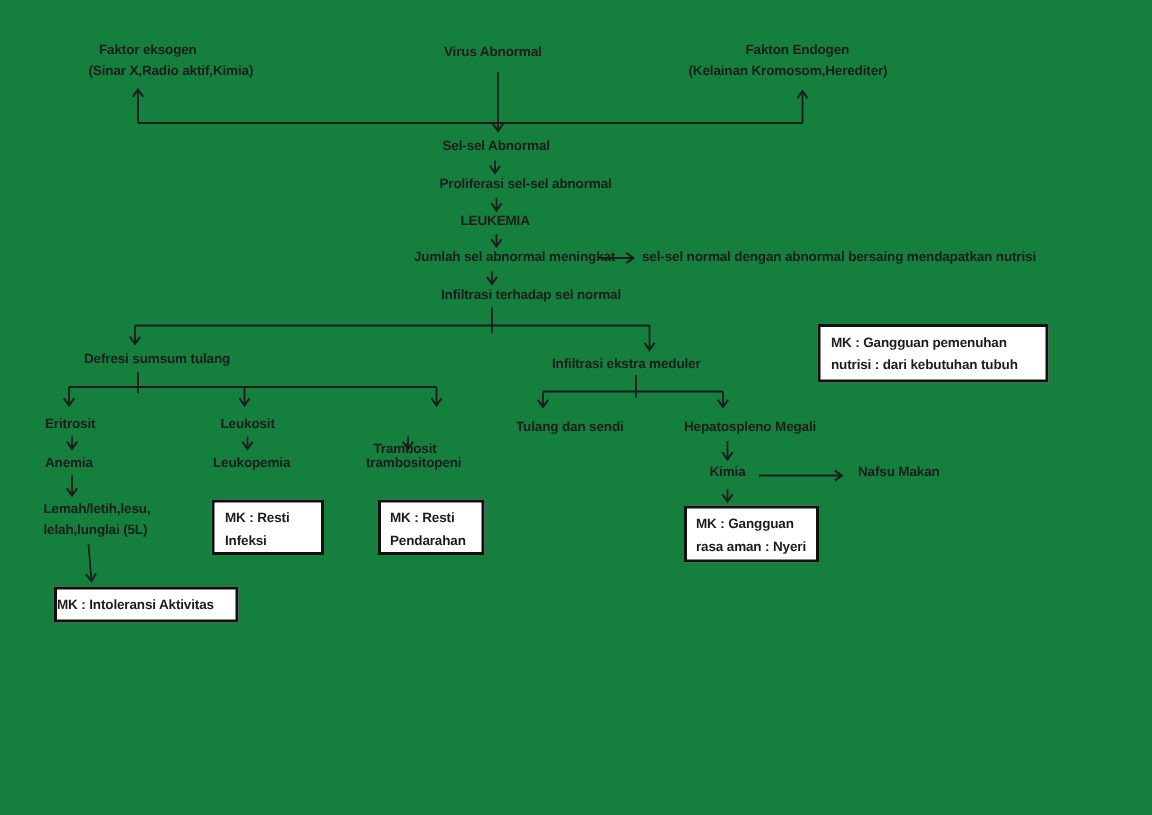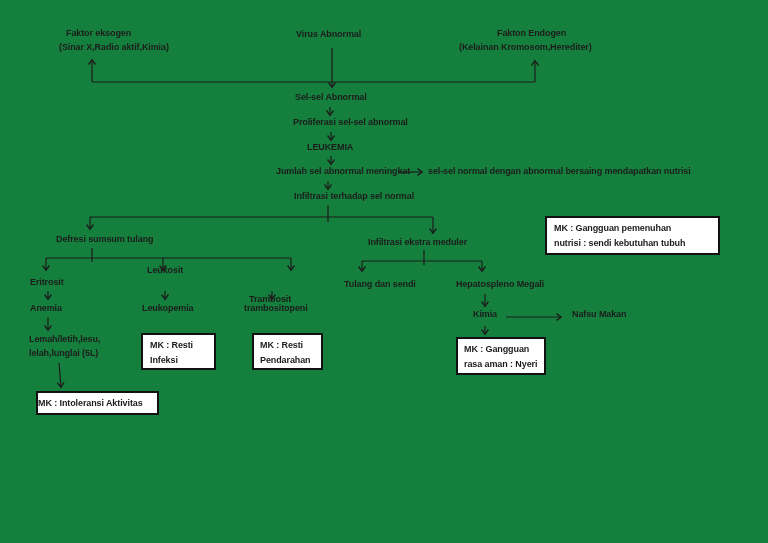--- a/index.html
+++ b/index.html
@@ -93,33 +93,33 @@
   <div class="lbl" style="left:428px;top:165px">sel-sel normal dengan abnormal bersaing mendapatkan nutrisi</div>
   <div class="lbl" style="left:294px;top:190px">Infiltrasi terhadap sel normal</div>
 
   <div class="lbl" style="left:56px;top:233px">Defresi sumsum tulang</div>
   <div class="lbl" style="left:368px;top:236px">Infiltrasi ekstra meduler</div>
 
   <div class="lbl" style="left:30px;top:276px">Eritrosit</div>
   <div class="lbl" style="left:30px;top:302px">Anemia</div>
   <div class="lbl" style="left:29px;top:333px">Lemah/letih,lesu,</div>
   <div class="lbl" style="left:29px;top:347px">lelah,lunglai (5L)</div>
-  <div class="lbl" style="left:147px;top:264px">Leukosit</div>
+  <div class="lbl" style="left:147px;top:276px">Leukosit</div>
   <div class="lbl" style="left:142px;top:302px">Leukopemia</div>
   <div class="lbl" style="left:249px;top:293px">Trambosit</div>
   <div class="lbl" style="left:244px;top:302px">trambositopeni</div>
 
   <div class="lbl" style="left:344px;top:278px">Tulang dan sendi</div>
   <div class="lbl" style="left:456px;top:278px">Hepatospleno Megali</div>
   <div class="lbl" style="left:473px;top:308px">Kimia</div>
   <div class="lbl" style="left:572px;top:308px">Nafsu Makan</div>
 
-  <div class="box pad" style="left:545px;top:216px;width:175px;height:39px">
+  <div class="box pad" style="left:545px;top:216px;width:154px;height:39px">
     <div class="bl">MK : Gangguan pemenuhan</div>
-    <div class="bl">nutrisi : sendi kebutuhan tubuh</div>
+    <div class="bl">nutrisi : dari kebutuhan tubuh</div>
   </div>
 
   <div class="box pad" style="left:141px;top:333px;width:75px;height:37px">
     <div class="bl">MK : Resti</div>
     <div class="bl">Infeksi</div>
   </div>
 
   <div class="box pad-sm" style="left:252px;top:333px;width:71px;height:37px">
     <div class="bl">MK : Resti</div>
     <div class="bl">Pendarahan</div>

